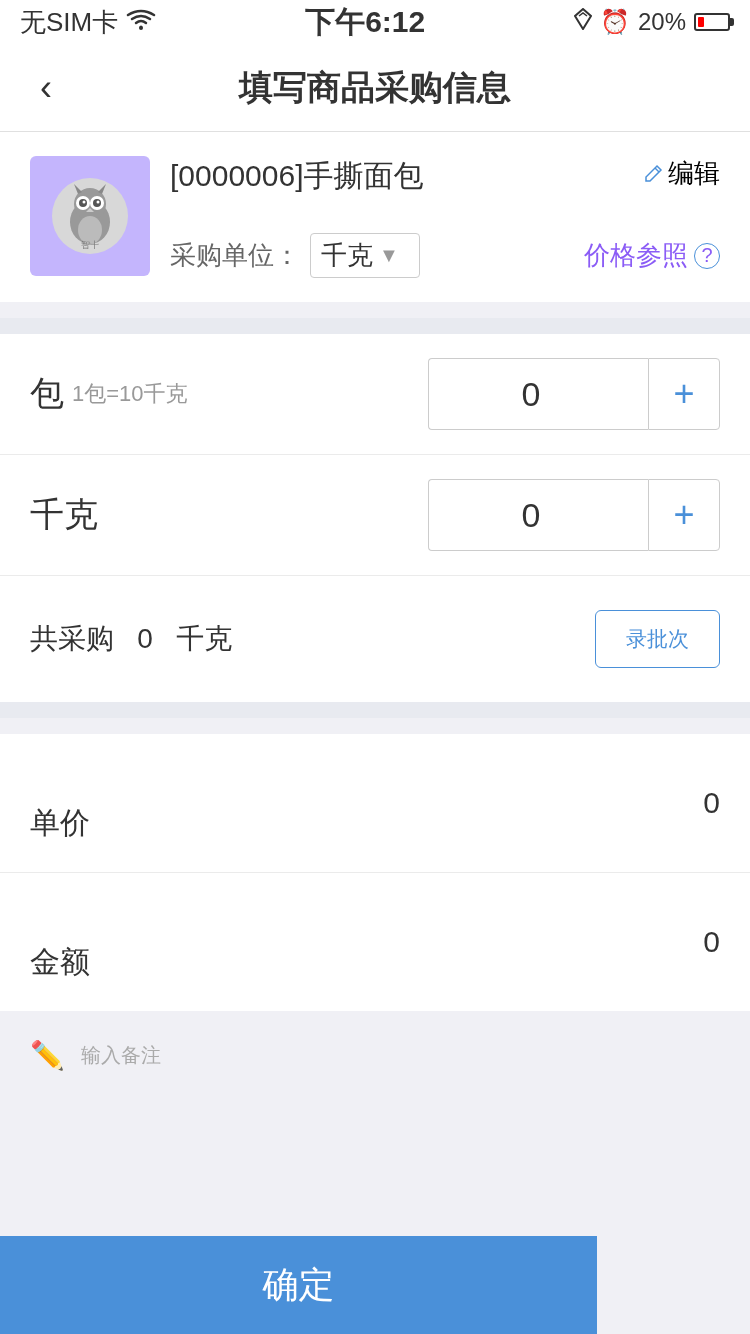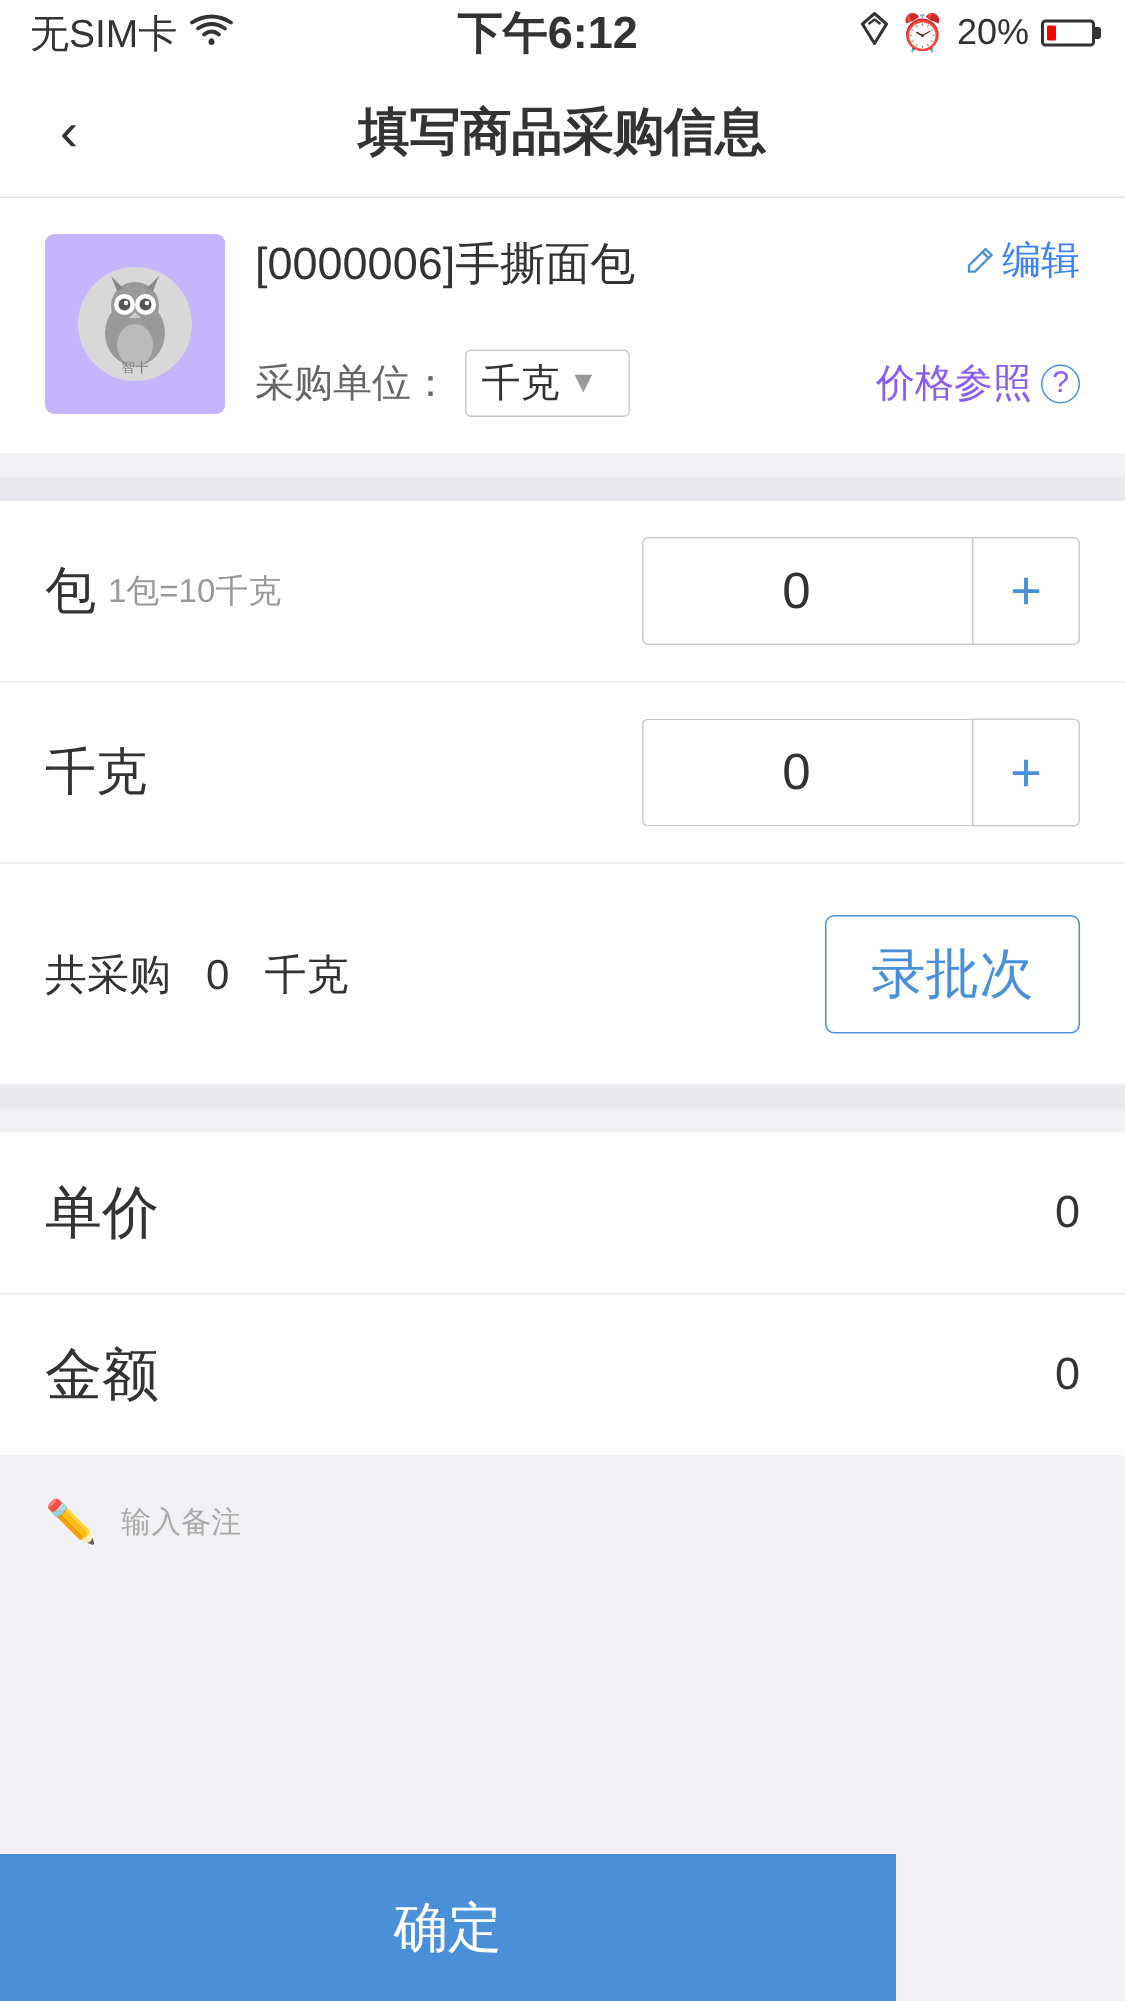--- a/index.html
+++ b/index.html
@@ -105,21 +105,21 @@
       align-items: flex-start;
       margin-bottom: 16px;
     }
     .product-name {
       font-size: 30px;
       font-weight: 500;
       color: #333;
       flex: 1;
     }
     .edit-btn {
-      color: #3b82f6;
+      color: #000000;
       font-size: 26px;
       display: flex;
       align-items: center;
       gap: 4px;
       cursor: pointer;
     }
     .purchase-unit-row {
       display: flex;
       align-items: center;
       justify-content: space-between;
@@ -214,43 +214,44 @@
       display: flex;
       align-items: center;
       justify-content: space-between;
       padding: 34px 30px;
     }
     .batch-btn {
       border: 1px solid #4a90d9;
       color: #4a90d9;
       background: #fff;
       padding: 14px 30px;
-      font-size: 36px;
+      font-size: 21px;
       border-radius: 6px;
       cursor: pointer;
     }
 
     
     .price-section {
       background: #fff;
       margin-top: 16px;
     }
     .price-row {
       display: flex;
       align-items: center;
       justify-content: space-between;
       padding: 28px 30px;
       border-bottom: 1px solid #ebebeb;
     }
     .price-row:last-child {
       border-bottom: none;
     }
     .price-row-label {
-      font-size: 38px;
-      color: #333;
+      font-size: 30px;
+      color: #333;
+      margin-top: 41px;
     }
     .price-row-value {
       font-size: 30px;
       color: #333;
     }
 
     
     .notes-section {
       background: #f0f0f5;
       padding: 28px 30px;

